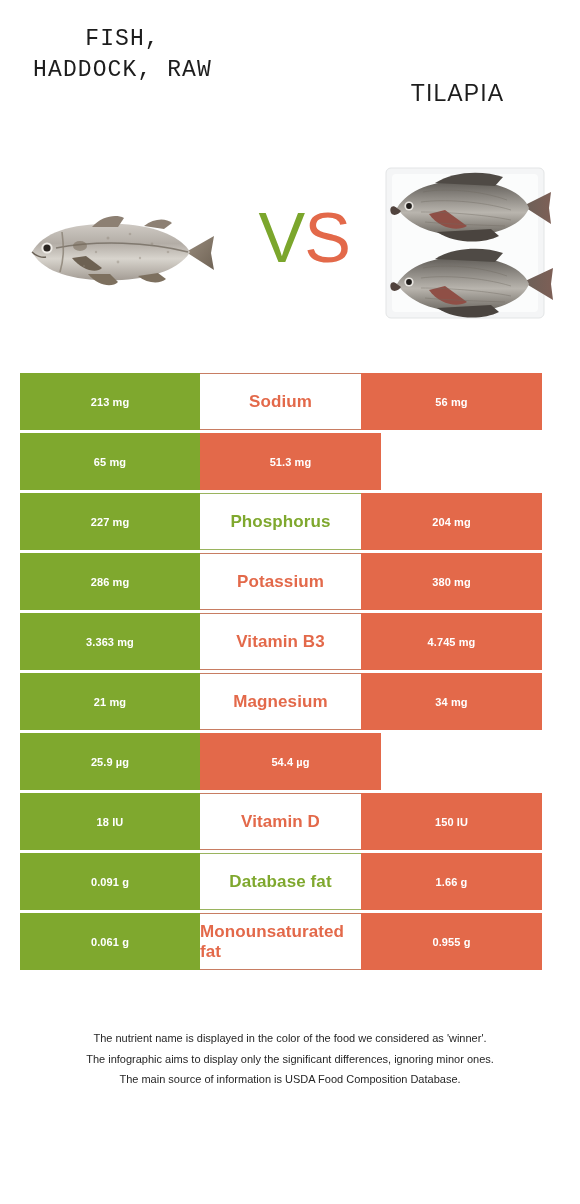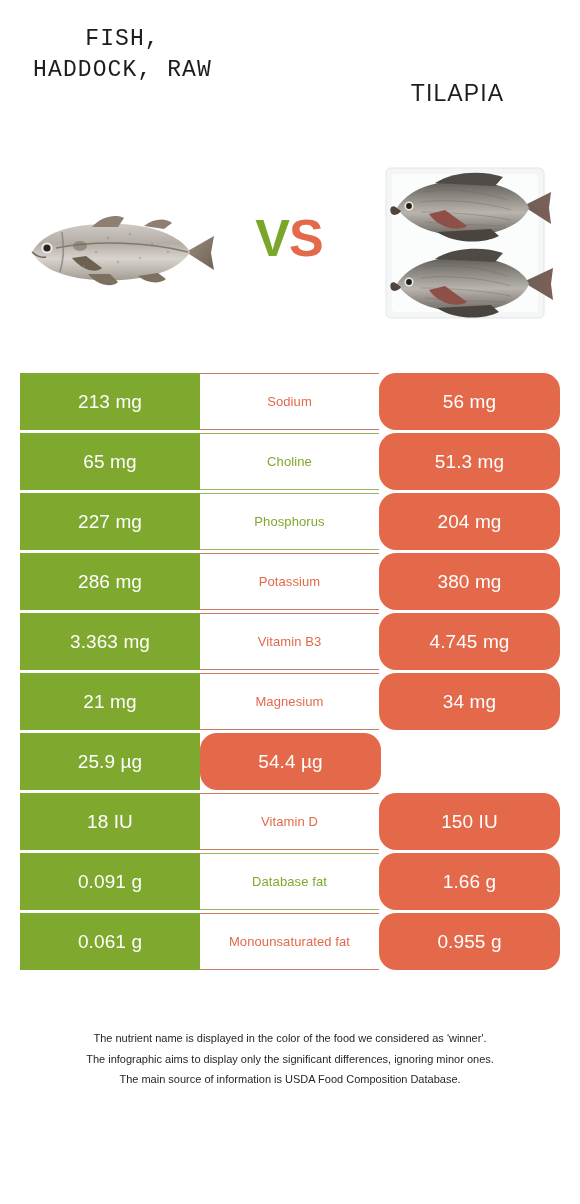--- a/index.html
+++ b/index.html
@@ -36,24 +36,24 @@
   .hero { position: absolute; }
 
   #hero-left  { left: 18px;  top: 196px; width: 200px; height: 112px; }
   #hero-right { left: 383px; top: 162px; width: 172px; height: 162px; }
 
   #vs {
     position: absolute;
     left: 228px;
     top: 198px;
     width: 122px;
-    text-align: center;
+    text-align: right;
     font-family: "Liberation Sans", sans-serif;
-    font-weight: 700;
-    font-size: 52px;
+    font-weight: 400;
+    font-size: 70px;
     line-height: 80px;
     letter-spacing: -1px;
   }
   #vs .v { color: #7BA62C; }
   #vs .s { color: #E3694A; }
 
   
   #table {
     position: absolute;
     left: 20px;
@@ -63,42 +63,41 @@
   .row {
     position: relative;
     display: flex;
     height: 57px;
     margin-bottom: 3px;
   }
   .cell {
     display: flex;
     align-items: center;
     justify-content: center;
-    font-size: 19px;
-    font-weight: 400;
+    font-size: 11px;
+    font-weight: 700;
     letter-spacing: 0.1px;
   }
   .cell-left {
     width: 180px;
     background: #7FA82E;
     color: #ffffff;
   }
   .cell-mid {
-    width: 179px;
+    width: 161px;
     background: #ffffff;
-    font-size: 13px;
-    font-weight: 400;
+    font-size: 17px;
+    font-weight: 700;
     border-top: 1px solid transparent;
     border-bottom: 1px solid transparent;
   }
   .cell-right {
     width: 181px;
     background: #E3694A;
     color: #ffffff;
-    border-radius: 17px;
   }
   .row.win-green  .cell-mid { color: #7FA82E; border-top-color:#9ab45f; border-bottom-color:#9ab45f; }
   .row.win-orange .cell-mid { color: #E3694A; border-top-color:#c87d63; border-bottom-color:#c87d63; }
 
   
   #footer {
     position: absolute;
     left: 24px;
     top: 1028px;
     width: 532px;
@@ -231,21 +230,20 @@
   </div>
 
   <div id="table">
       <div class="row win-orange">
         <div class="cell cell-left">213 mg</div>
         <div class="cell cell-mid">Sodium</div>
         <div class="cell cell-right">56 mg</div>
       </div>
       <div class="row win-green">
         <div class="cell cell-left">65 mg</div>
-        <div class="cell cell-mid">Choline</div>
         <div class="cell cell-right">51.3 mg</div>
       </div>
       <div class="row win-green">
         <div class="cell cell-left">227 mg</div>
         <div class="cell cell-mid">Phosphorus</div>
         <div class="cell cell-right">204 mg</div>
       </div>
       <div class="row win-orange">
         <div class="cell cell-left">286 mg</div>
         <div class="cell cell-mid">Potassium</div>

